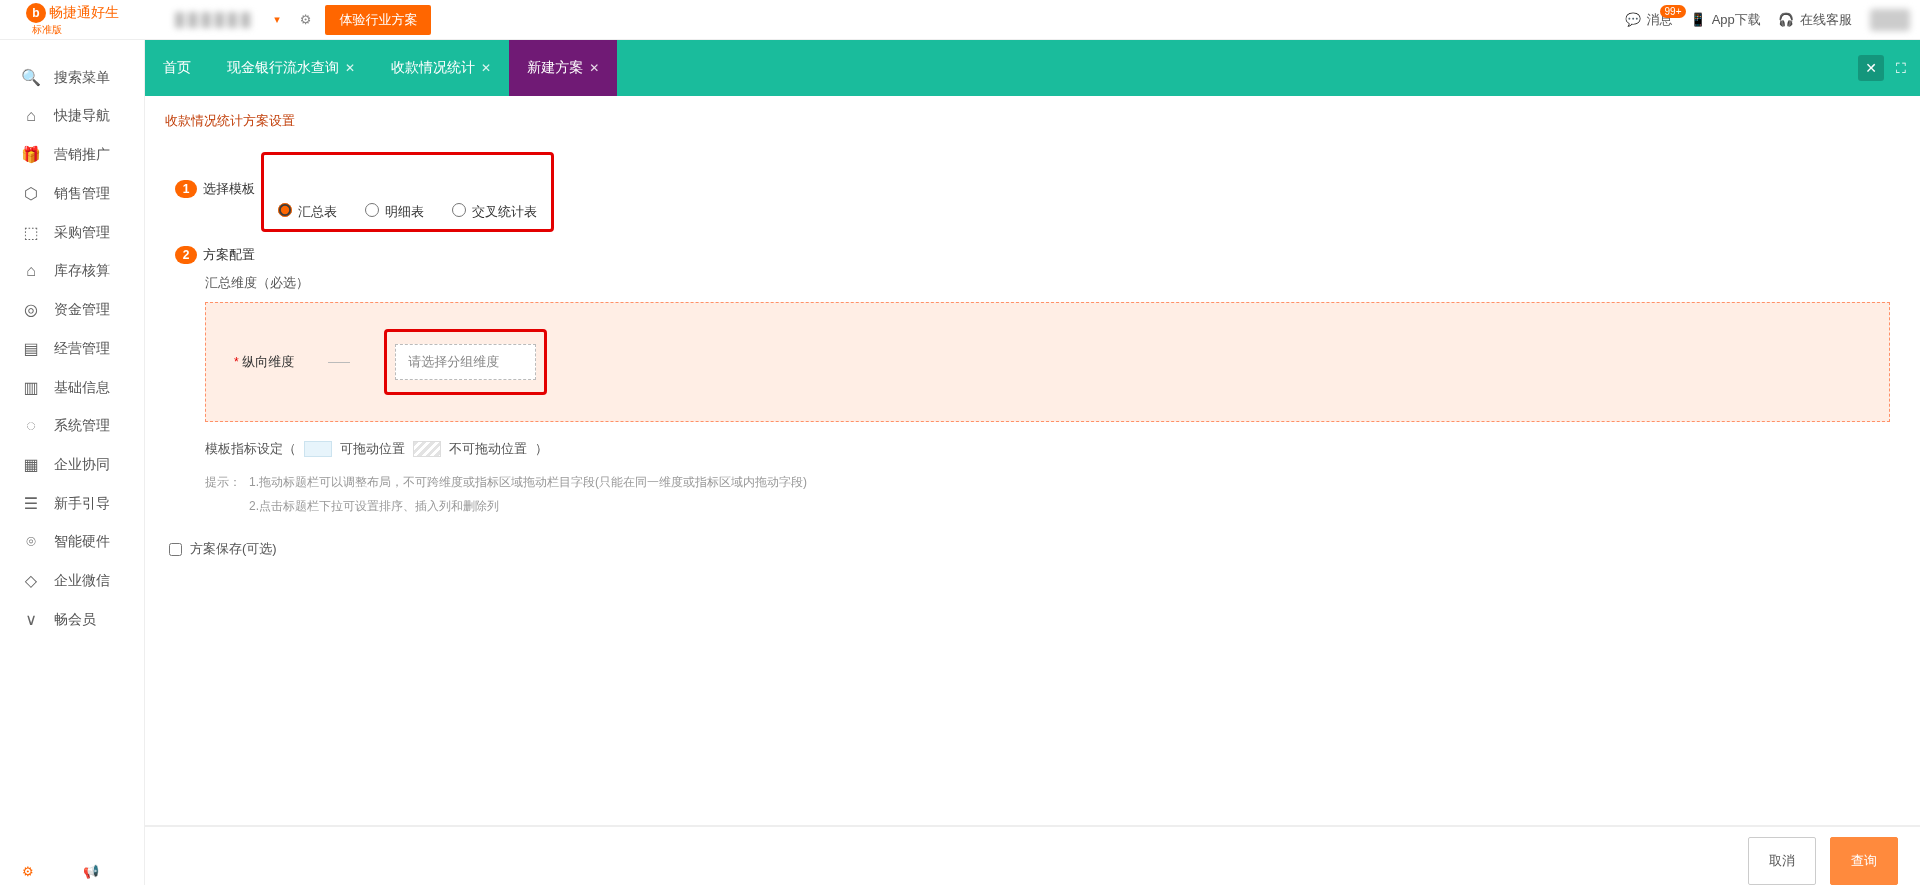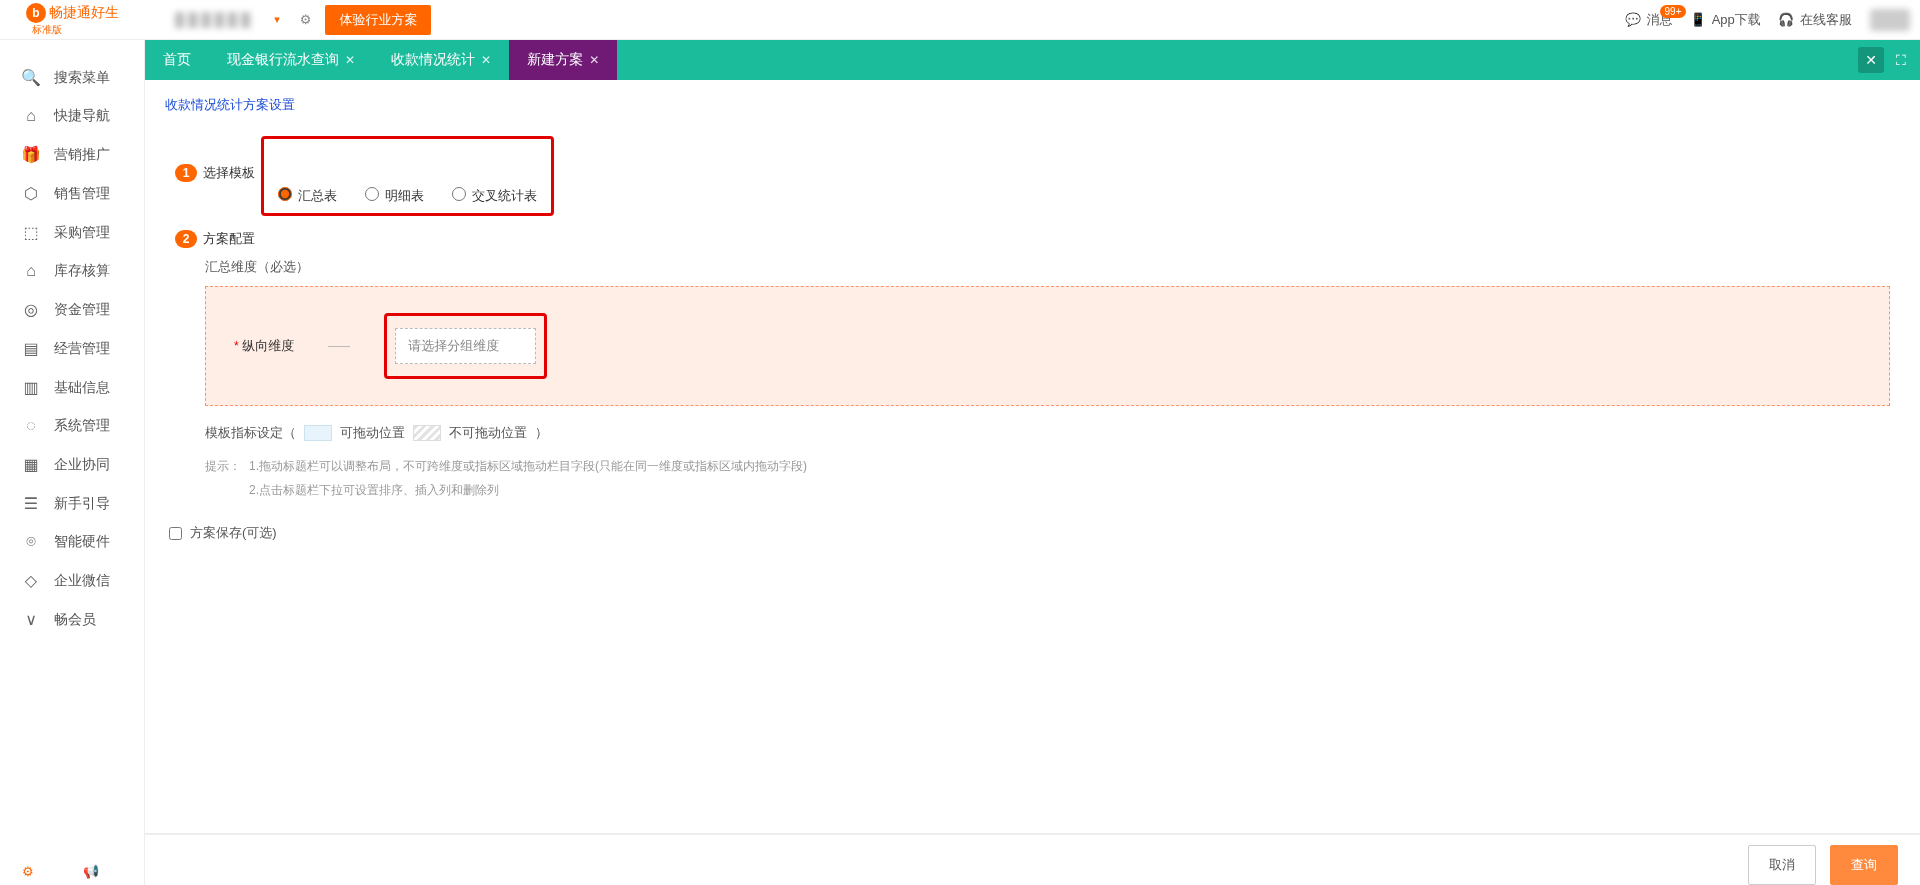--- a/index.html
+++ b/index.html
@@ -33,31 +33,31 @@
     
     .sidebar { width: 145px; background: #fff; border-right: 1px solid #eee; padding-top: 18px; display: flex; flex-direction: column; }
     .sb-item { display: flex; align-items: center; gap: 14px; padding: 10px 22px; color: #555; font-size: 14px; cursor: pointer; }
     .sb-icon { width: 18px; display: inline-flex; justify-content: center; color: #666; font-size: 16px; }
     .sb-bottom { margin-top: auto; display: flex; padding: 8px 22px 6px; gap: 50px; color: #ff6600; }
 
     
     .content { flex: 1; display: flex; flex-direction: column; background: #f3f3f3; min-width: 0; }
 
     
-    .tbar { height: 40px; background: #1abc9c; display: flex; align-items: stretch; color: #fff; font-size: 14px; }
+    .tbar { height: 56px; background: #1abc9c; display: flex; align-items: stretch; color: #fff; font-size: 14px; }
     .tab { padding: 0 18px; display: flex; align-items: center; gap: 6px; cursor: pointer; }
     .tab.active { background: #701a75; }
     .tab-x { font-size: 12px; opacity: .85; }
     .tbar-right { margin-left: auto; display: flex; align-items: center; gap: 4px; padding-right: 6px; }
     .tbar-iconbox { width: 26px; height: 26px; display: flex; align-items: center; justify-content: center; cursor: pointer; border-radius: 3px; }
     .tbar-iconbox.dark { background: rgba(0,0,0,.2); }
 
     
     .page { flex: 1; background: #fff; margin: 0; display: flex; flex-direction: column; min-height: 0; }
-    .page-title { padding: 16px 20px; font-size: 13px; color: #1d4ed8; }
+    .page-title { padding: 16px 20px; font-size: 13px; color: #c2410c; }
     .section { padding: 6px 30px 8px 30px; }
     .step { display: flex; align-items: center; gap: 6px; margin-bottom: 6px; }
     .step-num { background: #ff6600; color: #fff; width: 22px; height: 18px; border-radius: 9px; display: flex; align-items: center; justify-content: center; font-size: 12px; font-weight: bold; }
     .step-label { font-size: 13px; color: #333; }
 
     
     .redbox { border: 3px solid #e30000; border-radius: 4px; padding: 8px 14px; display: inline-flex; align-items: center; gap: 28px; margin-left: 6px; }
     .radio-row { display: inline-flex; align-items: center; gap: 28px; }
     .radio { display: inline-flex; gap: 6px; font-size: 13px; color: #333; cursor: pointer; margin-top: 40px; }
     .radio input { accent-color: #ff6600; width: 14px; height: 14px; }
@@ -85,21 +85,21 @@
     .metric-col { width: 160px; border: 1px solid #cfe9e3; }
     .metric-cell { height: 32px; display: flex; align-items: center; justify-content: center; font-size: 13px; position: relative; }
     .metric-cell.head { background: #e2f3ef; color: #555; border-bottom: 1px solid #cfe9e3; }
     .metric-cell .chev { position: absolute; right: 10px; color: #888; font-size: 11px; }
 
     .tips { color: #999; font-size: 12px; margin-top: 12px; line-height: 2; }
     .tips .lab { display: inline-block; width: 44px; }
 
     .save-row { padding: 14px 24px; display: flex; align-items: center; gap: 8px; font-size: 13px; color: #555; }
 
-    .footer { margin-top: auto; border-top: 2px solid #eee; padding: 10px 22px 0 22px; display: flex; justify-content: flex-end; gap: 14px; height: 52px; background: #fff; }
+    .footer { margin-top: auto; border-top: 2px solid #eee; padding: 10px 22px 0 22px; display: flex; justify-content: flex-end; gap: 14px; height: 60px; background: #fff; }
     .btn { padding: 6px 20px; font-size: 13px; border: 1px solid #ccc; background: #fff; color: #555; cursor: pointer; border-radius: 2px; }
     .btn.primary { background: #ff8a3d; border-color: #ff8a3d; color: #fff; }
 
     
     .g { font-family: "Segoe UI Symbol", Arial, sans-serif; }
   </style>
 </head>
 <body>
 
 <div class="app">

